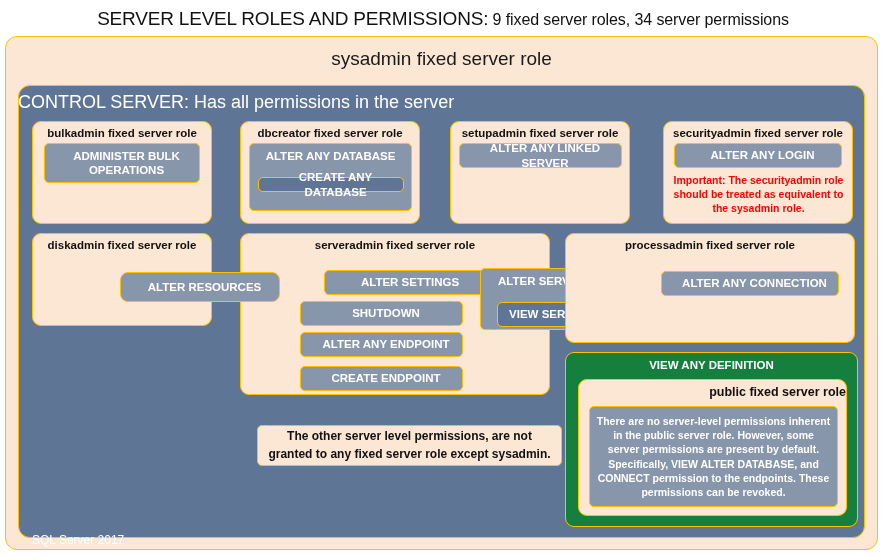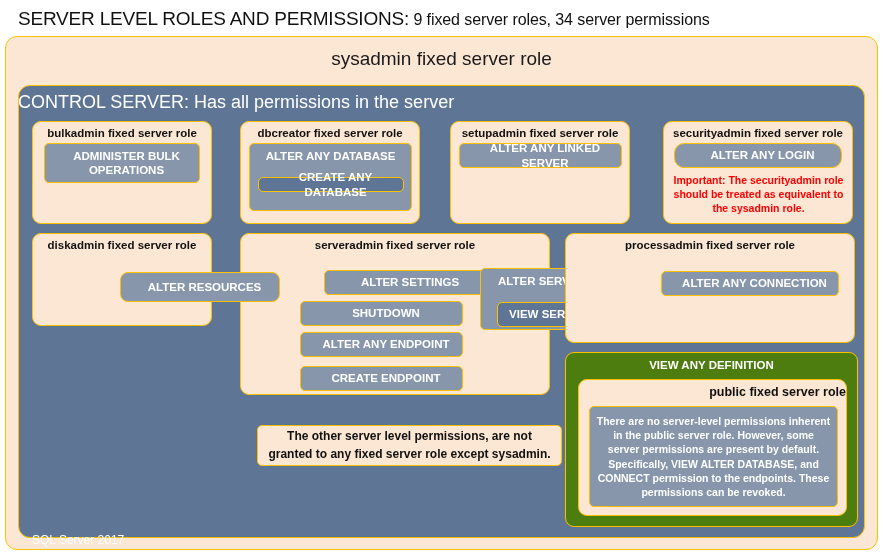--- a/index.html
+++ b/index.html
@@ -1,21 +1,21 @@
 <!DOCTYPE html>
 <html><head>
 <meta charset="utf-8">
 <style>
   html,body{margin:0;padding:0;background:#ffffff;}
   body{width:883px;height:558px;position:relative;overflow:hidden;
        font-family:"Liberation Sans",sans-serif;-webkit-font-smoothing:antialiased;}
 
   
   #title-bar{position:absolute;left:18px;top:8px;width:850px;height:26px;
-             white-space:nowrap;color:#111111;}
+             white-space:nowrap;color:#111111;text-align:center;}
   #title-main{font-size:19px;letter-spacing:-0.2px;}
   #title-sub{font-size:16px;letter-spacing:-0.1px;}
 
   
   .peach-shell{position:absolute;background:#fce7d5;border:1.5px solid #ffc000;
                border-radius:12px;box-sizing:border-box;}
   .blue-shell{position:absolute;background:#5f7596;border:1.5px solid #ffc000;
               border-radius:12px;box-sizing:border-box;}
 
   #outer-shell{left:5px;top:36px;width:873px;height:514px;}
@@ -44,21 +44,21 @@
   
   .note-red{position:absolute;color:#ff0000;font-weight:bold;font-size:10.5px;
             text-align:center;line-height:1.35;}
   .note-box{position:absolute;background:#fce7d5;border:1.5px solid #ffc000;
             border-radius:5px;box-sizing:border-box;color:#111111;font-weight:bold;
             font-size:12px;text-align:center;line-height:1.45;
             display:flex;align-items:center;justify-content:center;}
 
   
   #public-group{position:absolute;left:565px;top:352px;width:293px;height:175px;
-                background:#4d7c0f;border:1.5px solid #ffc000;border-radius:9px;
+                background:#15803d;border:1.5px solid #ffc000;border-radius:9px;
                 box-sizing:border-box;}
   #view-any-definition{position:absolute;left:0;top:6px;width:100%;text-align:center;
                        font-size:11.5px;font-weight:bold;color:#ffffff;}
   #public-card{position:absolute;left:12px;top:26px;width:269px;height:137px;
                background:#fce7d5;border:1.5px solid #ffc000;border-radius:9px;
                box-sizing:border-box;}
   #public-title{position:absolute;left:0;top:5px;width:100%;text-align:right;
                 font-size:12.5px;font-weight:bold;color:#111111;}
   #public-text{position:absolute;left:10px;top:26px;width:249px;height:101px;
                background:#8896ab;border:1.5px solid #ffc000;border-radius:5px;
@@ -95,21 +95,21 @@
 <div class="perm dark" style="left:258px;top:177px;width:146px;height:15px;">CREATE  ANY DATABASE</div>
 
 <div class="role-card" style="left:450px;top:121px;width:180px;height:103px;">
   <div class="role-title">setupadmin fixed server role</div>
 </div>
 <div class="perm" style="left:459px;top:143px;width:163px;height:25px;">ALTER ANY LINKED SERVER</div>
 
 <div class="role-card" style="left:663px;top:121px;width:190px;height:103px;">
   <div class="role-title">securityadmin fixed server role</div>
 </div>
-<div class="perm" style="left:674px;top:143px;width:168px;height:25px;border-radius:10px;">ALTER ANY LOGIN</div>
+<div class="perm" style="left:674px;top:143px;width:168px;height:25px;">ALTER ANY LOGIN</div>
 <div class="note-red" style="left:667px;top:173px;width:183px;">Important:  The securityadmin role should  be treated as equivalent to the sysadmin role.</div>
 
 <div class="role-card" style="left:32px;top:233px;width:180px;height:93px;">
   <div class="role-title">diskadmin fixed server role</div>
 </div>
 
 <div class="role-card" style="left:240px;top:233px;width:310px;height:162px;">
   <div class="role-title">serveradmin fixed server role</div>
 </div>
 <div class="perm" style="left:300px;top:270px;width:163px;height:25px;margin-left:24px;">ALTER SETTINGS</div>

